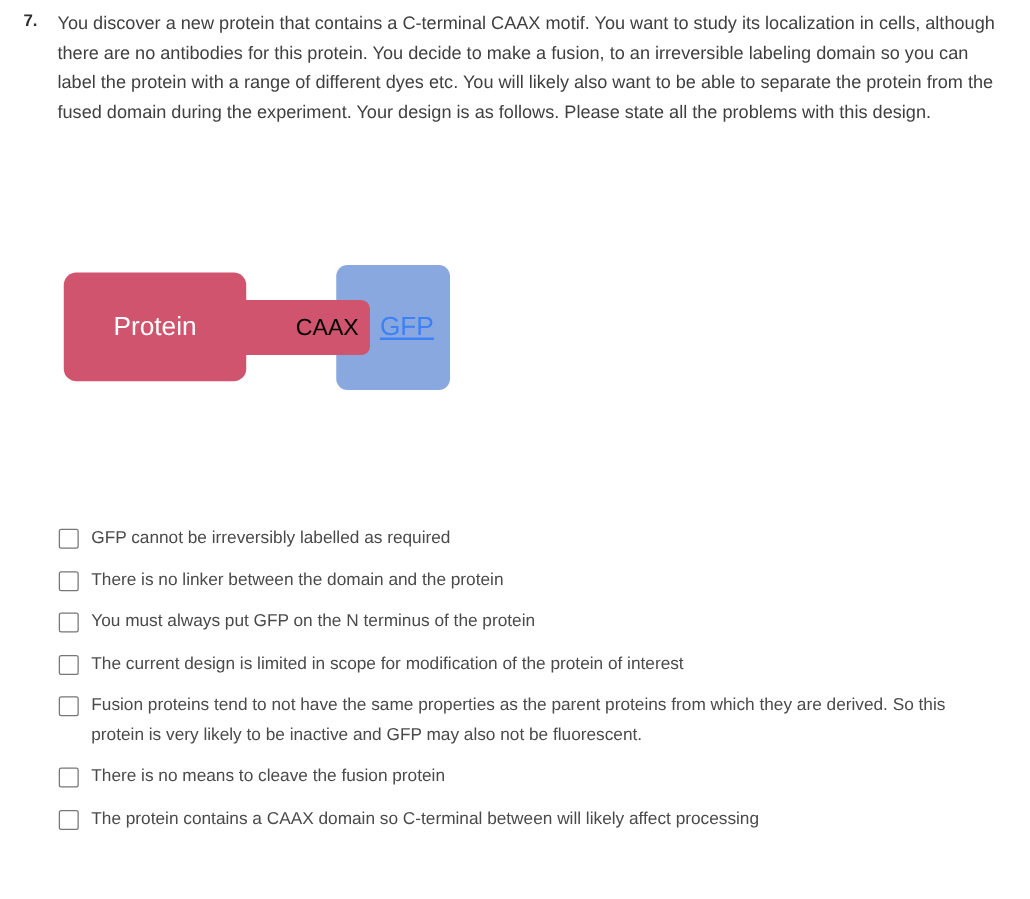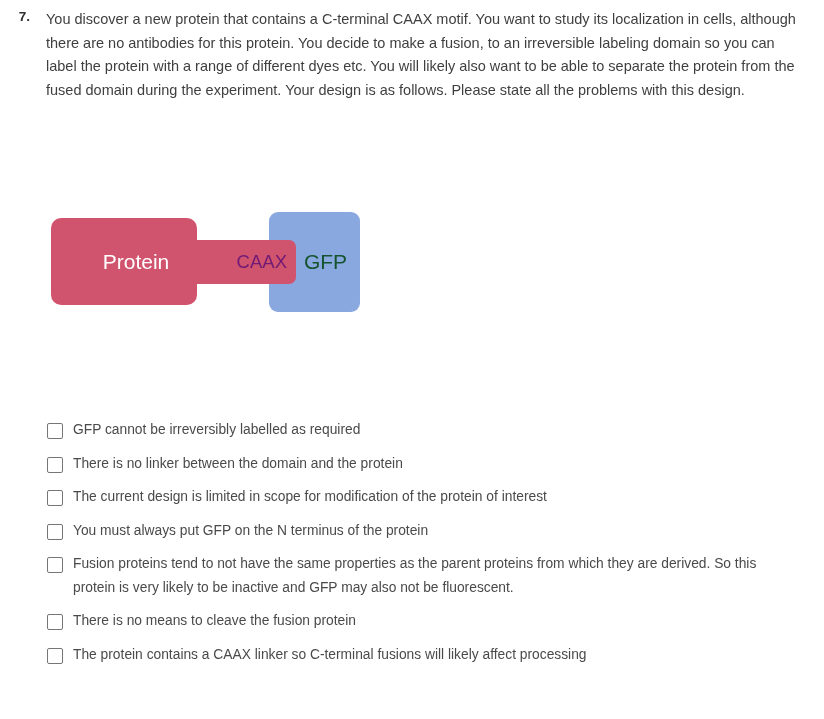--- a/index.html
+++ b/index.html
@@ -74,21 +74,20 @@
     top: 22px;
     width: 146px;
     height: 87px;
     display: flex;
     align-items: center;
     justify-content: center;
     color: #ffffff;
     font-size: 21px;
     z-index: 4;
     pointer-events: none;
-    margin-left: 12px;
   }
   .caax-band {
     position: absolute;
     left: 120px;
     top: 44px;
     width: 136px;
     height: 44px;
     background: #d1546f;
     border-radius: 7px;
     z-index: 3;
@@ -177,47 +176,47 @@
   <div class="question-number">7.</div>
   <div class="question-text">You discover a new protein that contains a C-terminal CAAX motif. You want to study its localization in cells, although there are no antibodies for this protein. You decide to make a fusion, to an irreversible labeling domain so you can label the protein with a range of different dyes etc. You will likely also want to be able to separate the protein from the fused domain during the experiment. Your design is as follows. Please state all the problems with this design.</div>
 </div>
 
 <div class="diagram">
   <div class="diagram-inner">
     <div class="gfp-box" style="background: rgb(138, 168, 224);"></div>
     <div class="protein-box" style="background: rgb(209, 84, 111);"></div>
     <div class="caax-band" style="background: rgb(209, 84, 111);"></div>
     <div class="protein-label" style="color: rgb(255, 255, 255);">Protein</div>
-    <div class="caax-label" style="color: #701a75;">CAAX</div>
-    <div class="gfp-label" style="color: #14532d;">GFP</div>
+    <div class="caax-label" style="color: #000000;">CAAX</div>
+    <div class="gfp-label" style="color: #3b82f6; text-decoration: underline;">GFP</div>
   </div>
 </div>
 
 <div class="options">
   <div class="option-row">
     <div class="checkbox"></div>
     <div class="option-label">GFP cannot be irreversibly labelled as required</div>
   </div>
   <div class="option-row">
     <div class="checkbox"></div>
     <div class="option-label">There is no linker between the domain and the protein</div>
   </div>
   <div class="option-row">
     <div class="checkbox"></div>
+    <div class="option-label">You must always put GFP on the N terminus of the protein</div>
+  </div>
+  <div class="option-row">
+    <div class="checkbox"></div>
     <div class="option-label">The current design is limited in scope for modification of the protein of interest</div>
   </div>
-  <div class="option-row">
-    <div class="checkbox"></div>
-    <div class="option-label">You must always put GFP on the N terminus of the protein</div>
-  </div>
   <div class="option-row wide">
     <div class="checkbox"></div>
     <div class="option-label">Fusion proteins tend to not have the same properties as the parent proteins from which they are derived. So this protein is very likely to be inactive and GFP may also not be fluorescent.</div>
   </div>
   <div class="option-row">
     <div class="checkbox"></div>
     <div class="option-label">There is no means to cleave the fusion protein</div>
   </div>
   <div class="option-row">
     <div class="checkbox"></div>
-    <div class="option-label">The protein contains a CAAX linker so C-terminal fusions will likely affect processing</div>
+    <div class="option-label">The protein contains a CAAX domain so C-terminal between will likely affect processing</div>
   </div>
 </div>
 
 </body></html>

